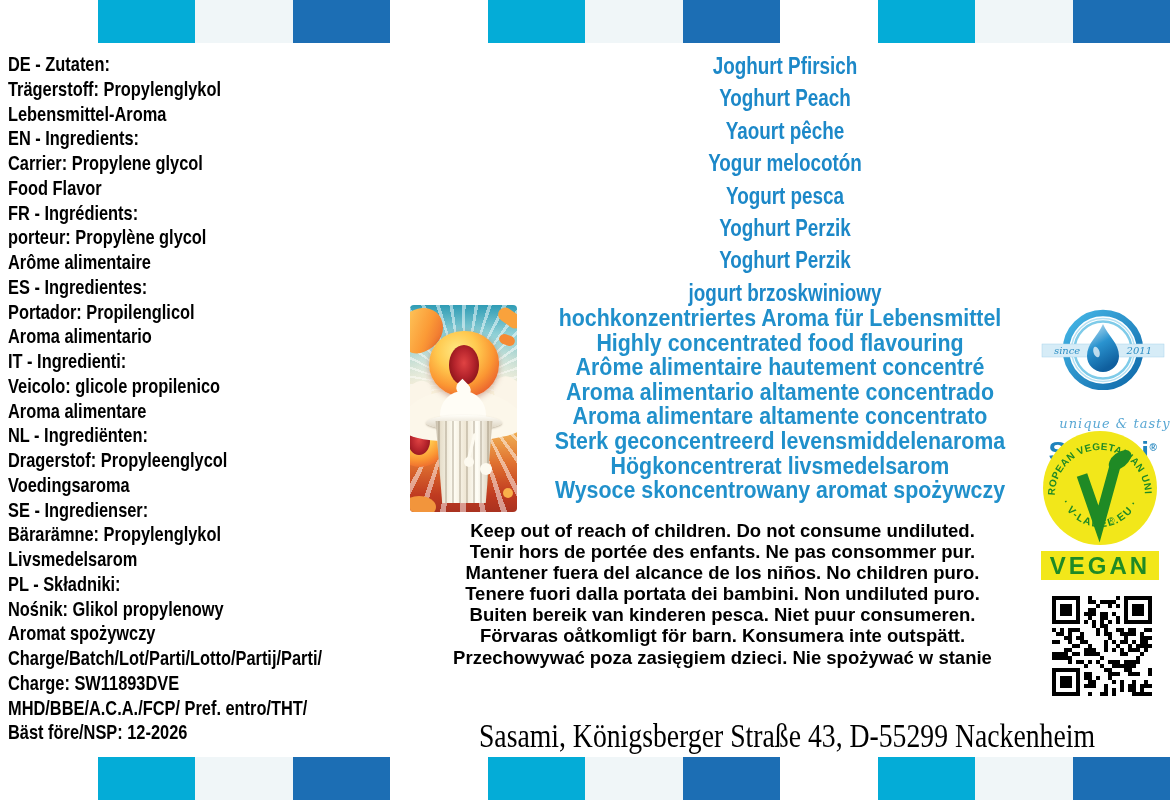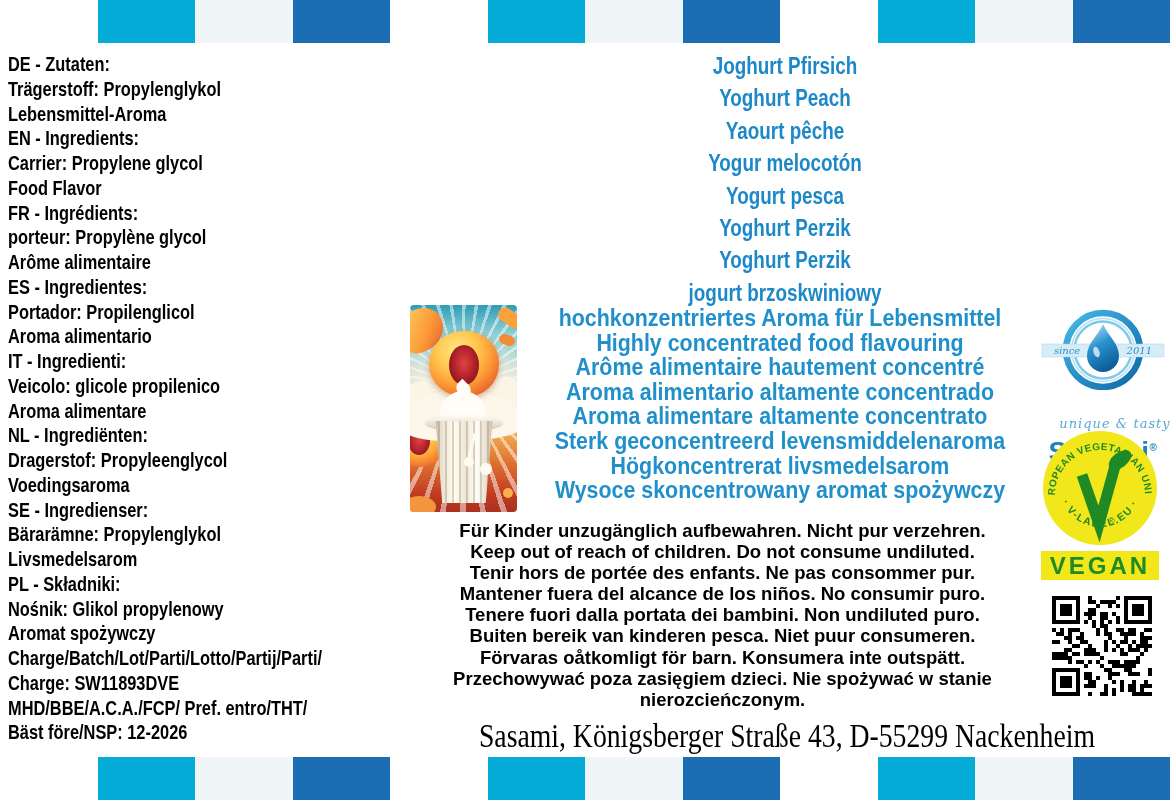--- a/index.html
+++ b/index.html
@@ -533,29 +533,27 @@
       <rect x="52" y="96" width="4" height="4" fill="#000"></rect>
       <rect x="60" y="96" width="4" height="4" fill="#000"></rect>
       <rect x="80" y="96" width="4" height="4" fill="#000"></rect>
       <rect x="84" y="96" width="4" height="4" fill="#000"></rect>
       <rect x="88" y="96" width="4" height="4" fill="#000"></rect>
       <rect x="92" y="96" width="4" height="4" fill="#000"></rect>
       <rect x="96" y="96" width="4" height="4" fill="#000"></rect>
     </svg>
 
   <div class="warnings">
-      <div class="line">Für Kinder unzugänglich aufbewahren. Nicht pur verzehren.</div>
       <div class="line">Keep out of reach of children. Do not consume undiluted.</div>
       <div class="line">Tenir hors de portée des enfants. Ne pas consommer pur.</div>
-      <div class="line">Mantener fuera del alcance de los niños. No consumir puro.</div>
+      <div class="line">Mantener fuera del alcance de los niños. No children puro.</div>
       <div class="line">Tenere fuori dalla portata dei bambini. Non undiluted puro.</div>
       <div class="line">Buiten bereik van kinderen pesca. Niet puur consumeren.</div>
       <div class="line">Förvaras oåtkomligt för barn. Konsumera inte outspätt.</div>
       <div class="line">Przechowywać poza zasięgiem dzieci. Nie spożywać w stanie</div>
-      <div class="line">nierozcieńczonym.</div>
     </div>
 
   <div class="footer">Sasami, Königsberger Straße 43, D-55299 Nackenheim</div>
 
   <div class="stripes bottom">
       <div class="stripe-block" style="background: rgb(255, 255, 255);"></div>
       <div class="stripe-block" style="background: rgb(4, 172, 215);"></div>
       <div class="stripe-block" style="background: rgb(240, 246, 248);"></div>
       <div class="stripe-block" style="background: rgb(28, 110, 180);"></div>
       <div class="stripe-block" style="background: rgb(255, 255, 255);"></div>

